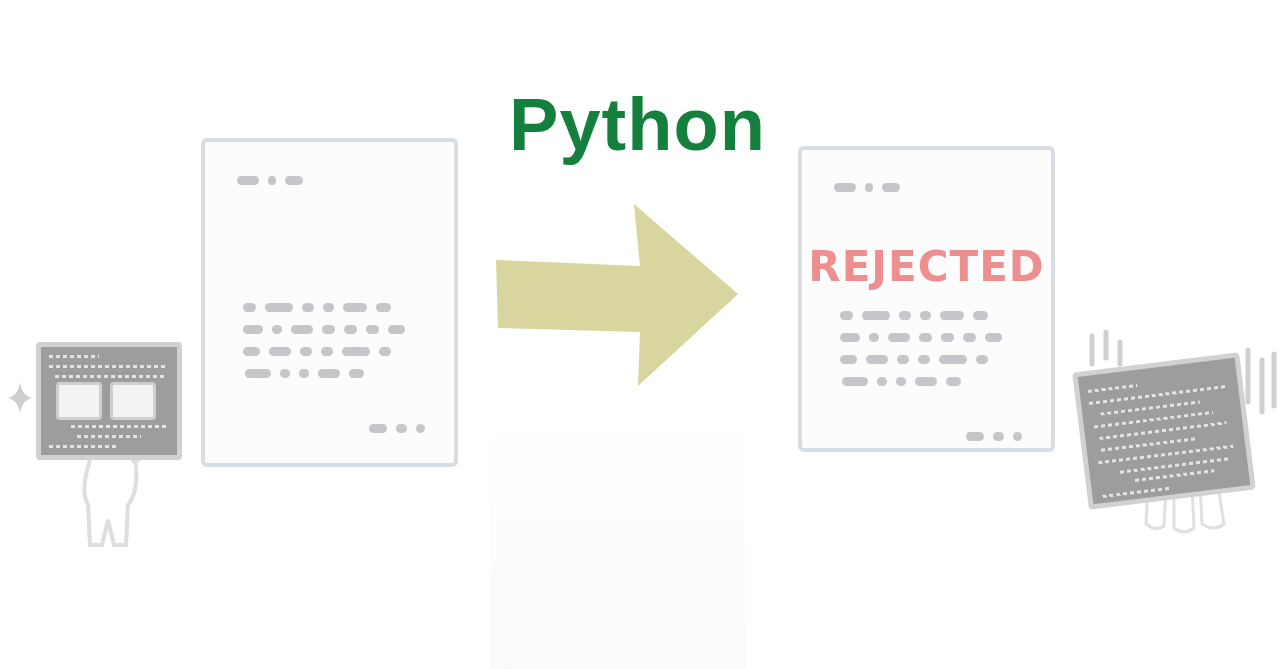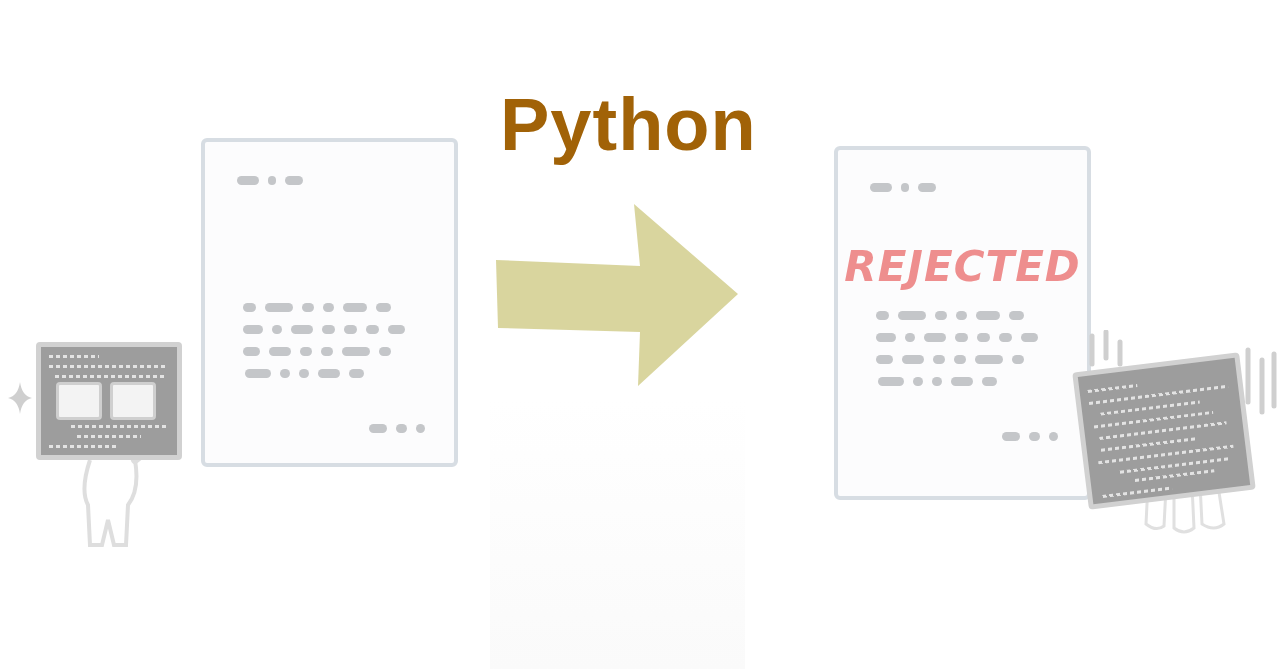--- a/index.html
+++ b/index.html
@@ -3,32 +3,32 @@
 <meta charset="utf-8">
 <style>
   html, body { margin: 0; padding: 0; }
   body {
     width: 1280px; height: 669px; overflow: hidden; position: relative;
     background: #ffffff;
     font-family: "DejaVu Sans", sans-serif;
   }
   .abs { position: absolute; }
   .title {
-    left: 500px; top: 82px; width: 275px; text-align: left;
+    left: 500px; top: 82px; width: 275px; text-align: center;
     font-family: "Liberation Sans", sans-serif; font-weight: bold;
-    font-size: 74px; letter-spacing: 1px; color: #a16207;
+    font-size: 74px; letter-spacing: 1px; color: #15803d;
   }
   .doc {
     background: #fcfcfd;
     border: 4px solid #d7dde3;
     border-radius: 6px;
     box-sizing: border-box;
   }
   .doc-left { left: 201px; top: 138px; width: 257px; height: 329px; }
-  .doc-right { left: 834px; top: 146px; width: 257px; height: 354px; font-style: italic; }
+  .doc-right { left: 798px; top: 146px; width: 257px; height: 306px; }
   .stamp {
     position: absolute; left: 0; right: 0; text-align: center;
     font-family: "DejaVu Sans", sans-serif; font-weight: bold;
     font-size: 42px; letter-spacing: 1px;
   }
   .stamp-approved { top: 90px; color: #7cbde6; font-size: 41px; }
   .stamp-rejected { top: 92px; color: #ee8e8e; }
   .line {
     position: absolute; left: 0; right: 0; height: 10px;
     display: flex; gap: 9px; align-items: center;

